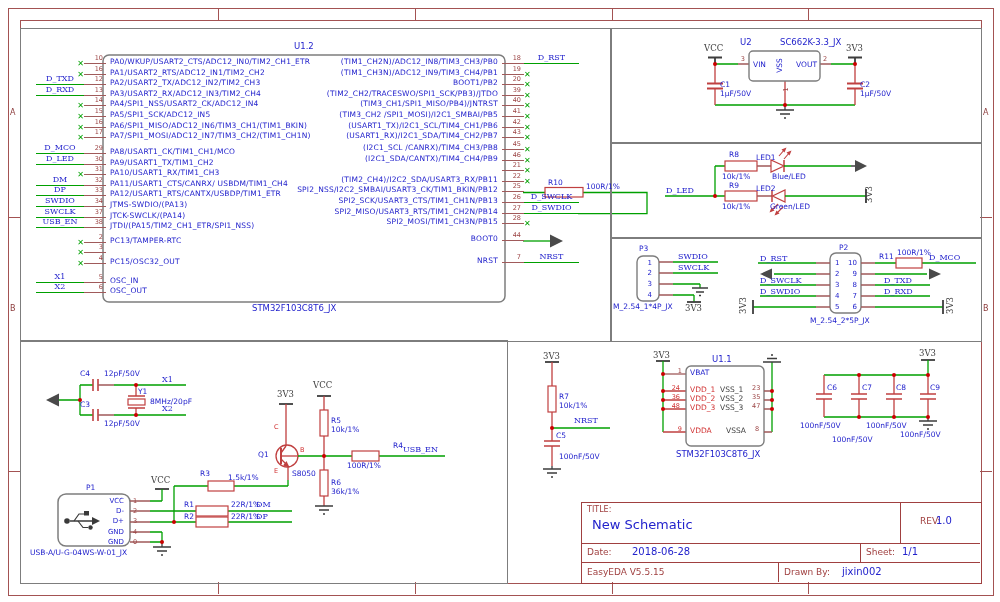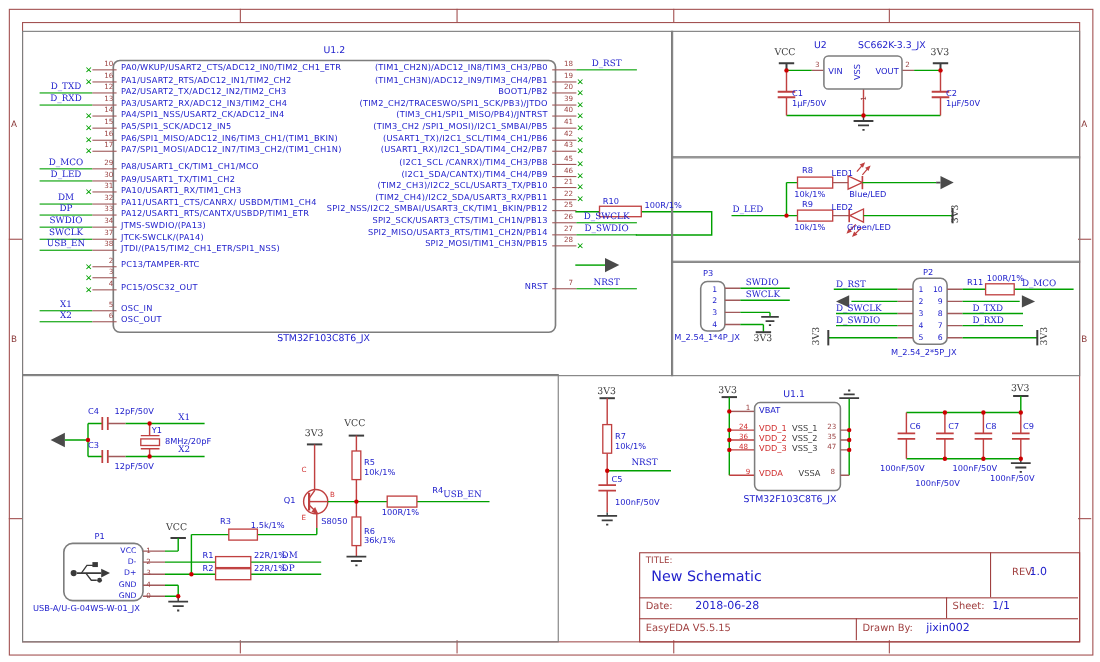--- a/index.html
+++ b/index.html
@@ -433,21 +433,20 @@
       <span class="lblr">(I2C1_SCL /CANRX)/TIM4_CH3/PB8</span>
       <span class="num">45</span>
       <span class="nr ncr">✕</span>
     </div>
       <div class="row">
       <span class="lblr">(I2C1_SDA/CANTX)/TIM4_CH4/PB9</span>
       <span class="num">46</span>
       <span class="nr ncr">✕</span>
     </div>
       <div class="row">
-      <span class="lblr">(TIM2_CH3)/I2C2_SCL/USART3_TX/PB10</span>
       <span class="num">21</span>
       <span class="nr ncr">✕</span>
     </div>
       <div class="row">
       <span class="lblr">(TIM2_CH4)/I2C2_SDA/USART3_RX/PB11</span>
       <span class="num">22</span>
       <span class="nr ncr">✕</span>
     </div>
       <div class="row">
       <span class="lblr">SPI2_NSS/I2C2_SMBAI/USART3_CK/TIM1_BKIN/PB12</span>
@@ -463,20 +462,25 @@
       <span class="lblr">SPI2_MISO/USART3_RTS/TIM1_CH2N/PB14</span>
       <span class="num">27</span>
       <span class="nr netr">D_SWDIO</span>
     </div>
       <div class="row">
       <span class="lblr">SPI2_MOSI/TIM1_CH3N/PB15</span>
       <span class="num">28</span>
       <span class="nr ncr">✕</span>
     </div>
     </div>
+  <div class="row one" style="left:110px;top:230.4px;">
+    <span class="lblr">BOOT0</span>
+    <span class="num">44</span>
+    <span class="nr"></span>
+  </div>
   <div class="row one" style="left:110px;top:252.4px;">
     <span class="lblr">NRST</span>
     <span class="num">7</span>
     <span class="nr netr">NRST</span>
   </div>
   <div class="t" style="left:548px;top:178px;">R10</div>
   <div class="t" style="left:586px;top:182px;">100R/1%</div>
 
   <div class="t pw" style="left:704px;top:44px;">VCC</div>
   <div class="t pw" style="left:846px;top:44px;">3V3</div>

